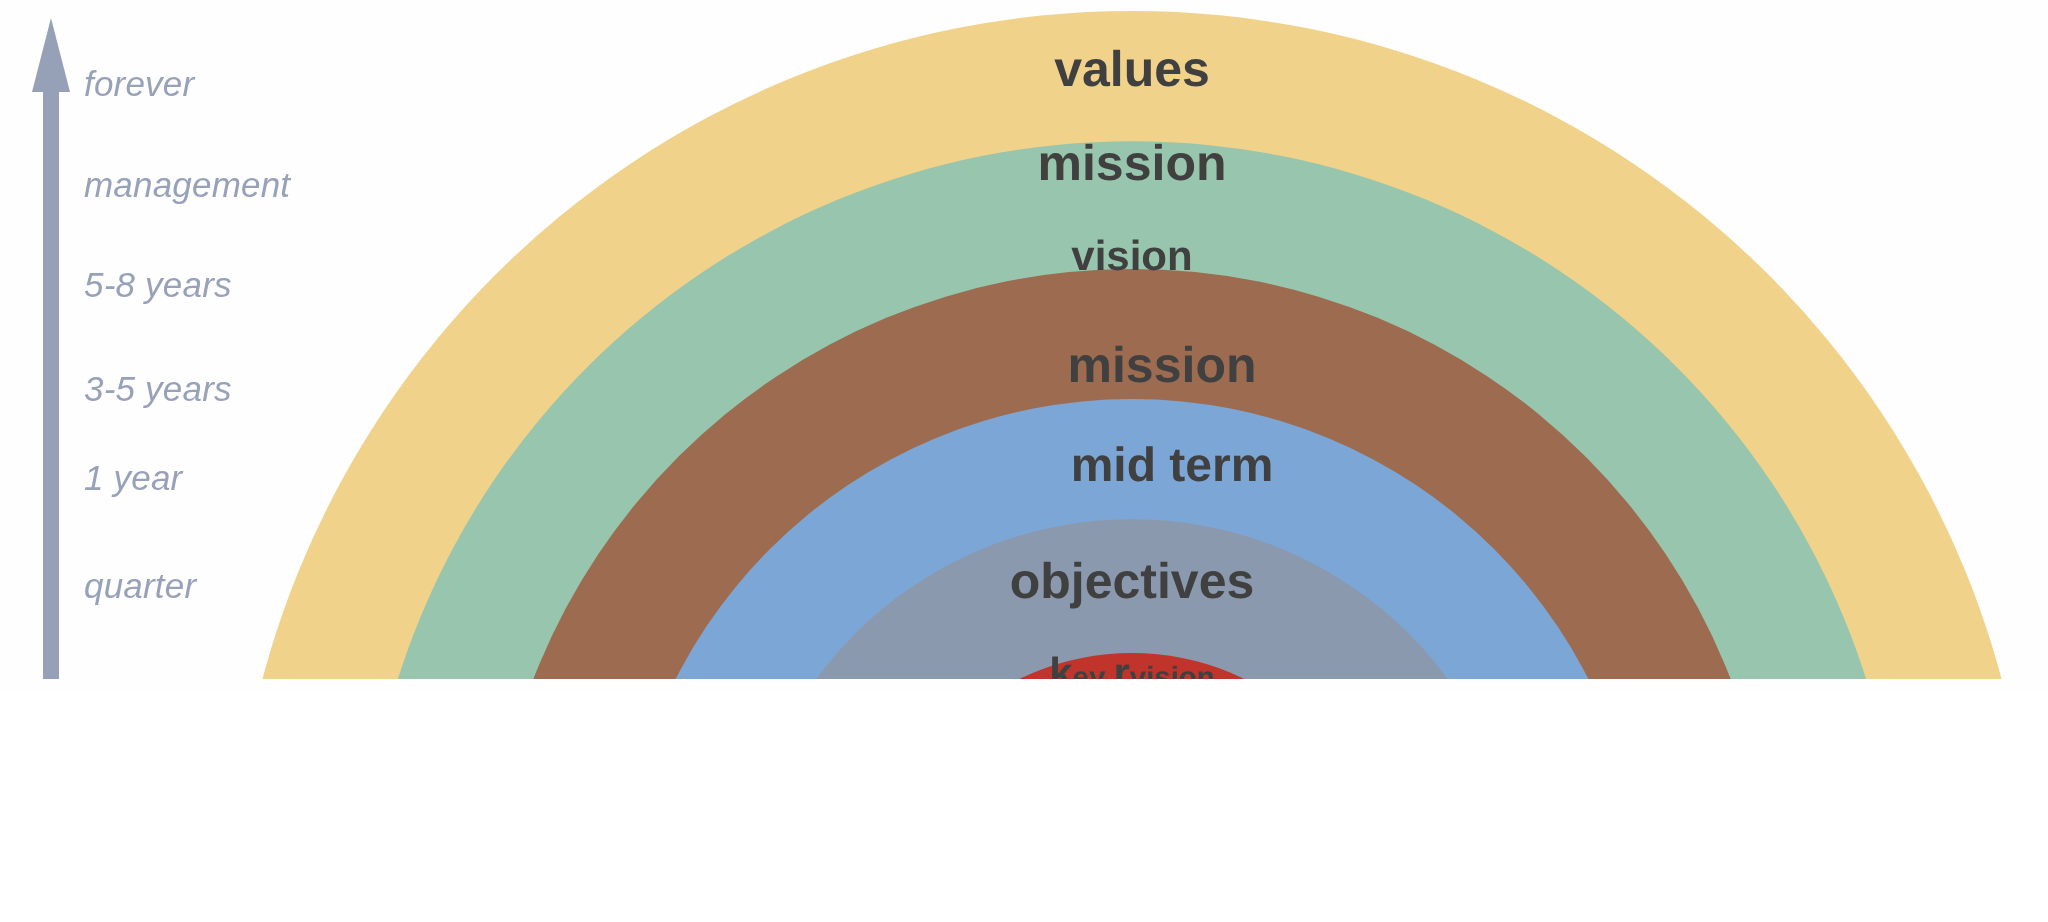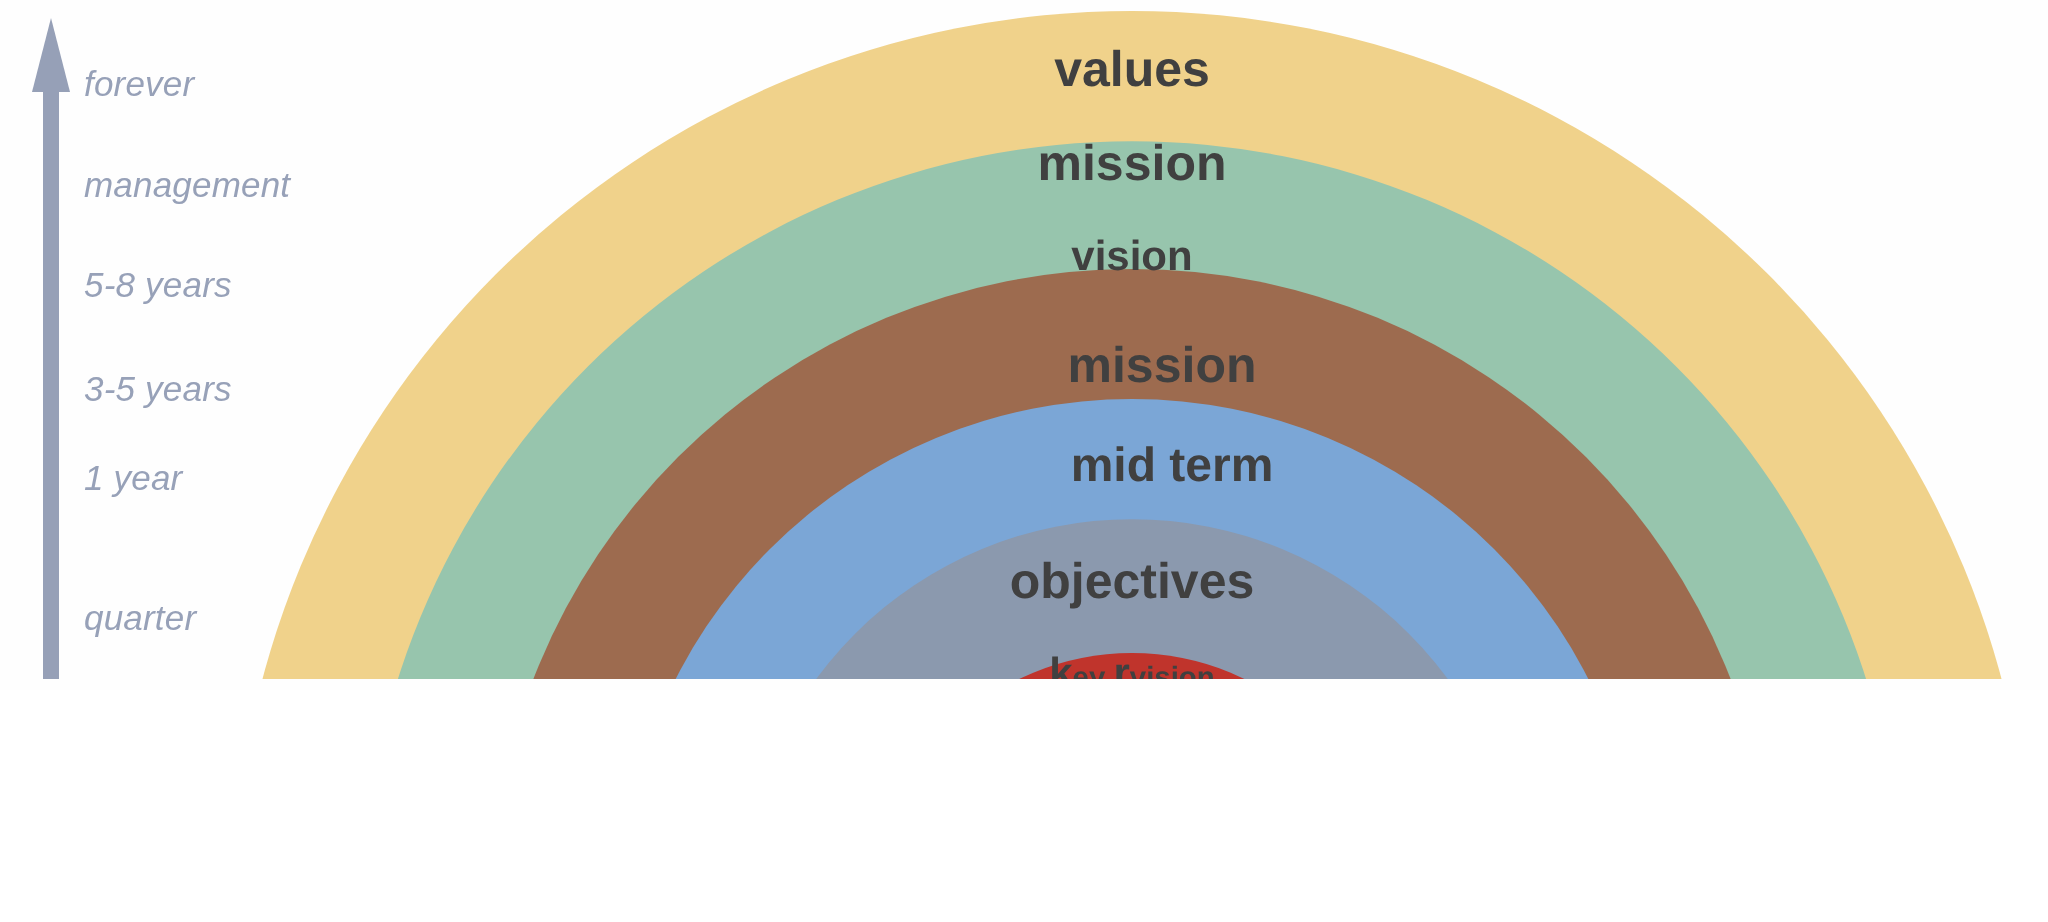--- a/index.html
+++ b/index.html
@@ -87,21 +87,21 @@
       <polygon points="21,0 40,74 2,74" fill="#96a0b7"></polygon>
       <rect x="13" y="70" width="16" height="815" fill="#96a0b7"></rect>
     </svg>
   </div>
 
   <div class="timeframe-label" style="top:66px">forever</div>
   <div class="timeframe-label" style="top:167px">management</div>
   <div class="timeframe-label" style="top:267px">5-8 years</div>
   <div class="timeframe-label" style="top:371px">3-5 years</div>
   <div class="timeframe-label" style="top:460px">1 year</div>
-  <div class="timeframe-label" style="top:600px">quarter</div>
+  <div class="timeframe-label" style="top:568px">quarter</div>
 
   <div id="rainbow">
     <svg width="2048" height="922" viewBox="0 0 2048 922" xmlns="http://www.w3.org/2000/svg">
       <g id="band-shapes">
           <path d="M 232 911 A 900 900 0 0 1 2032 911 Z" fill="#f0d28b"></path>
           <path d="M 362 911 A 770 770 0 0 1 1902 911 Z" fill="#97c5ad"></path>
           <path d="M 490 911 A 642 642 0 0 1 1774 911 Z" fill="#9d6b4f"></path>
           <path d="M 620 911 A 512 512 0 0 1 1644 911 Z" fill="#7ba6d6"></path>
           <path d="M 740 911 A 392 392 0 0 1 1524 911 Z" fill="#8b99ae"></path>
           <path d="M 874 911 A 258 258 0 0 1 1390 911 Z" fill="#c0342c"></path>

